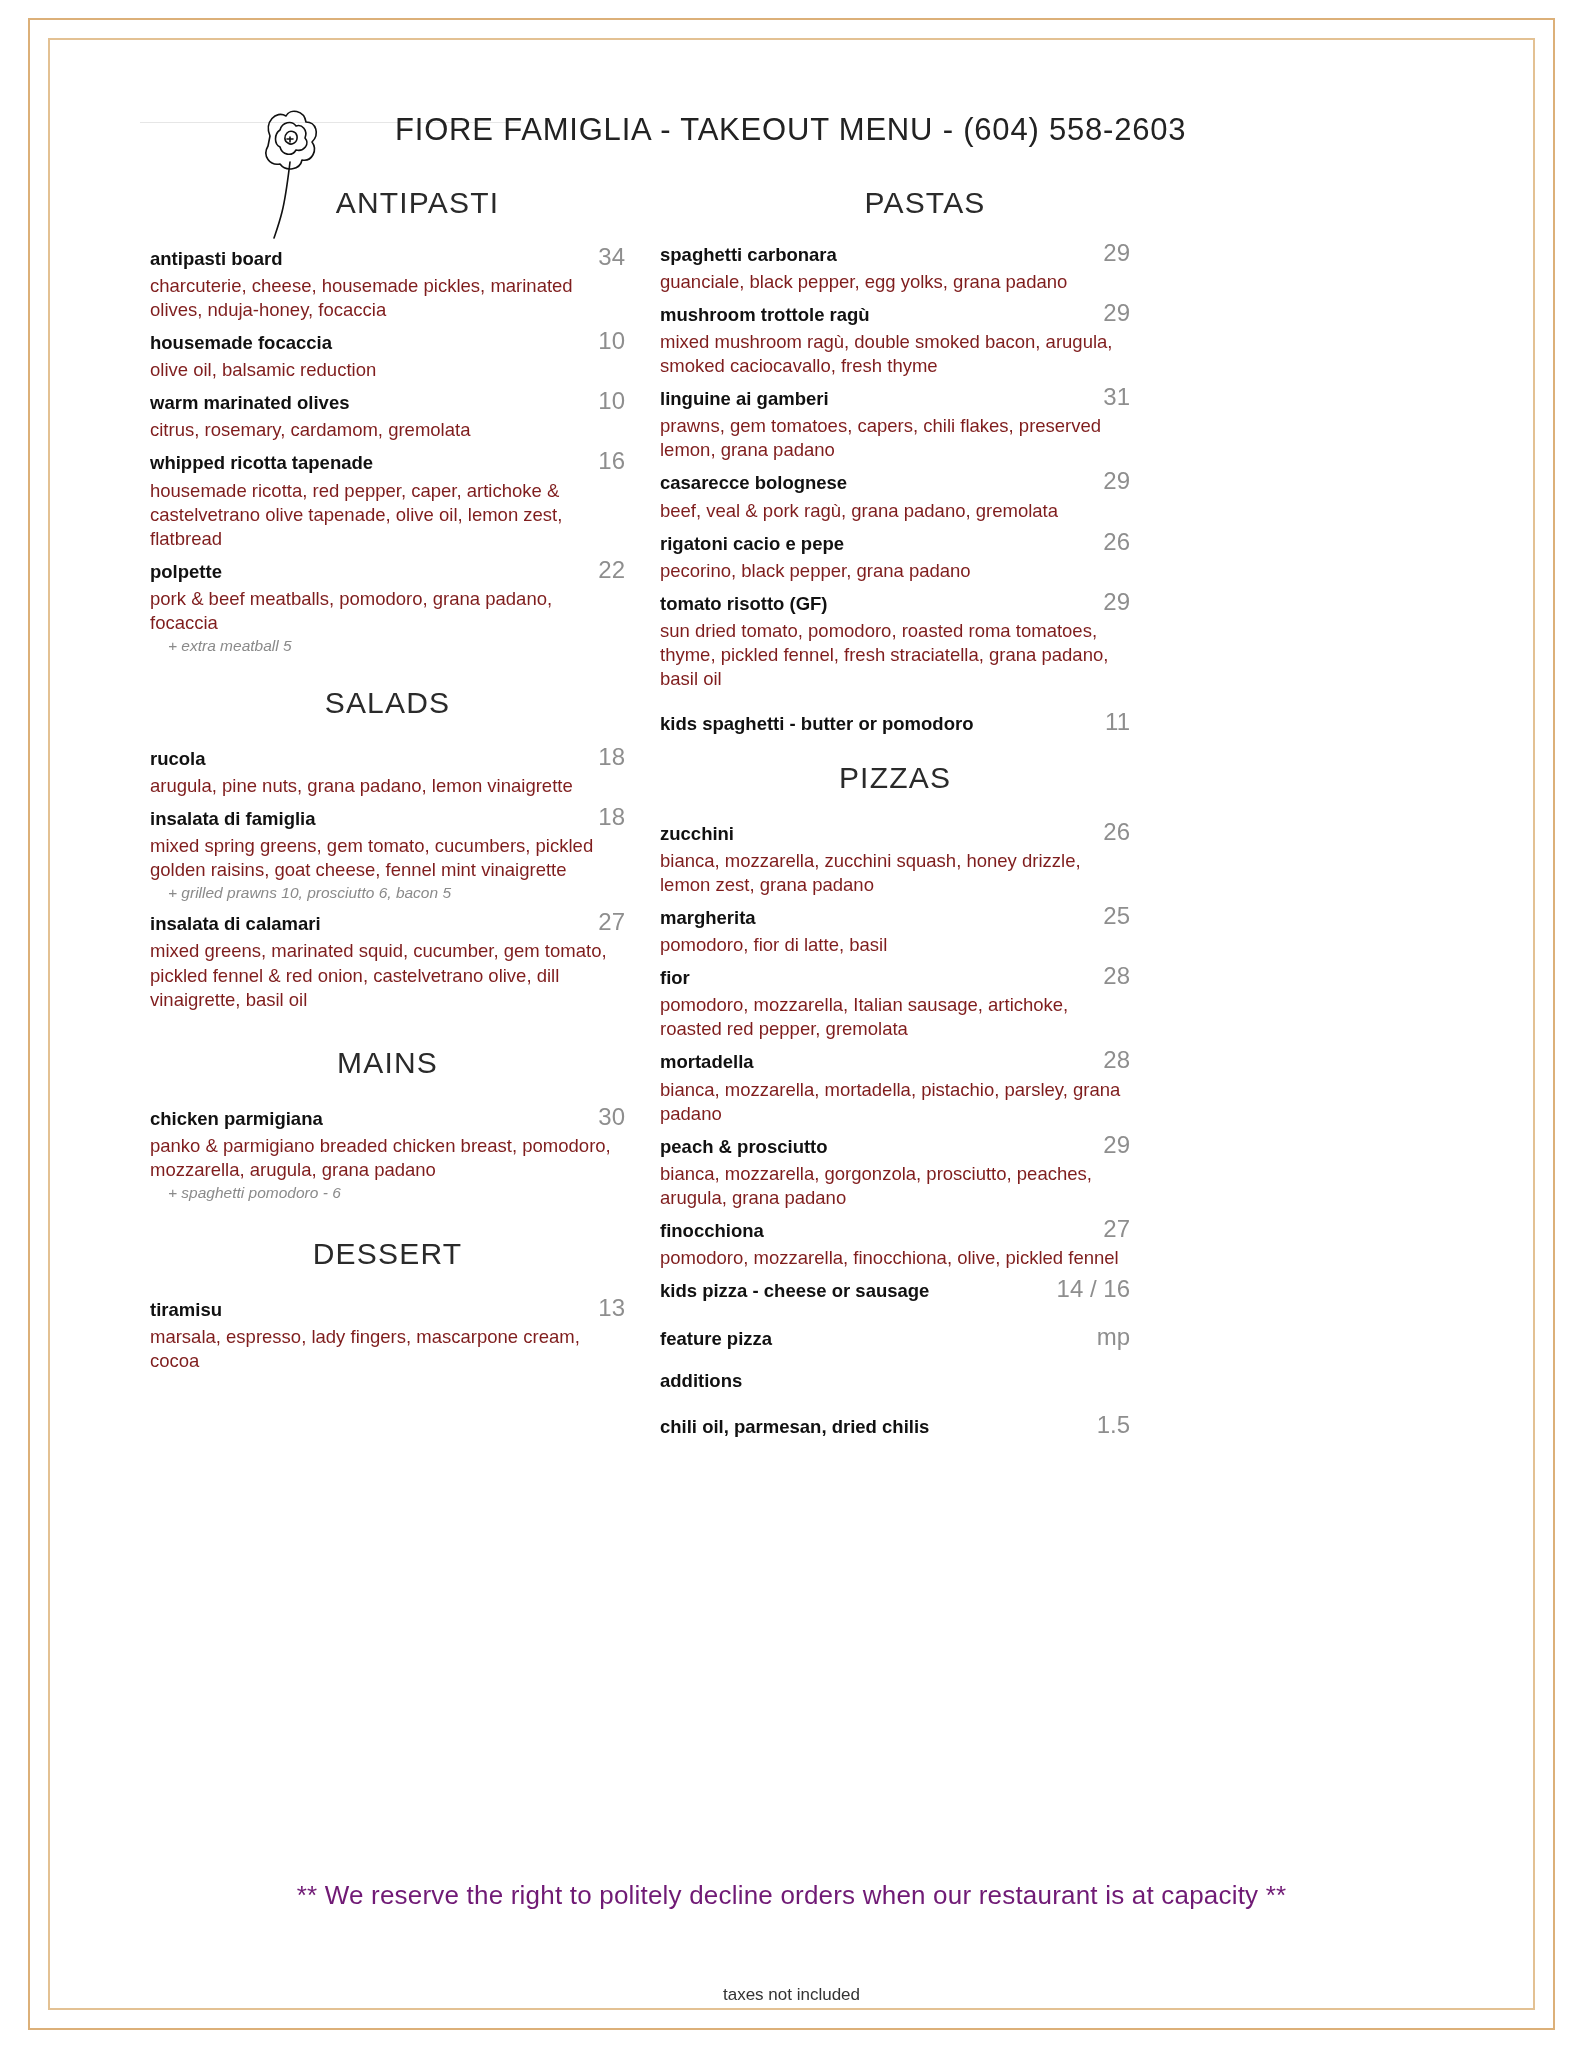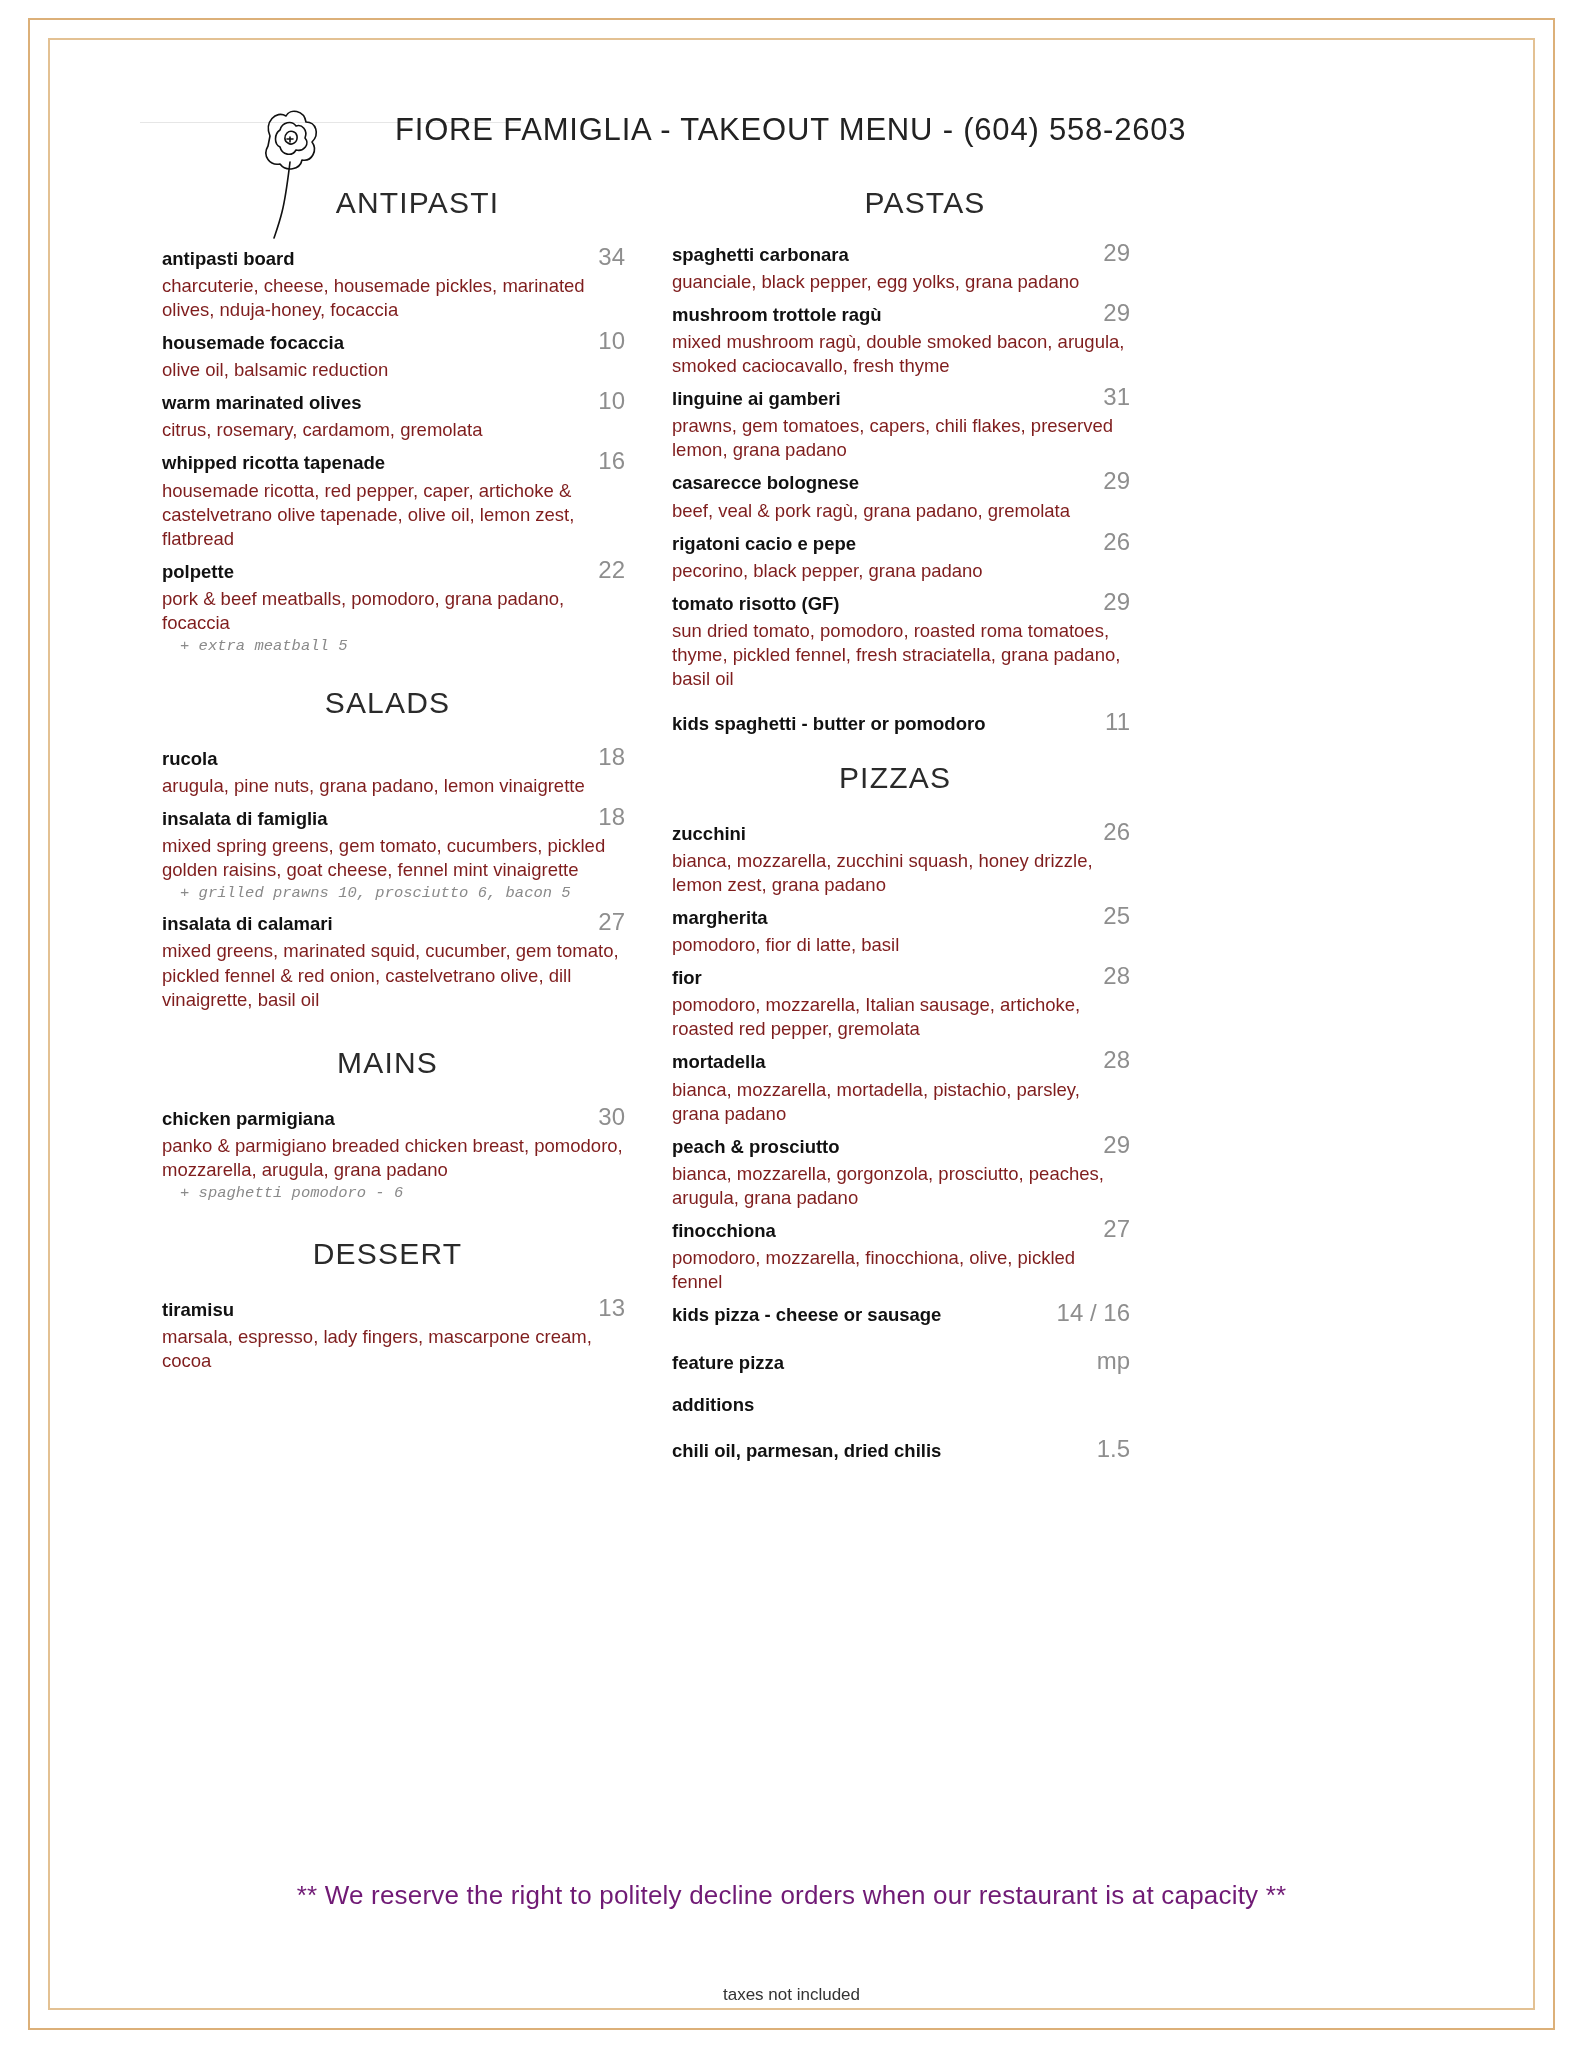--- a/index.html
+++ b/index.html
@@ -93,21 +93,21 @@
     text-align: center;
     margin: 0 0 20px 0;
   }
   .section-head.sh-antipasti { margin-top: -34px; padding-left: 60px; }
   .section-head.sh-pastas    { margin-top: -34px; padding-left: 60px; margin-bottom: 16px; }
   .section-head.sh-salads    { margin-top: 30px; }
   .section-head.sh-mains     { margin-top: 34px; }
   .section-head.sh-dessert   { margin-top: 34px; }
   .section-head.sh-pizzas    { margin-top: 22px; }
 
-  .item { margin: 0 0 2px 12px; }
+  .item { margin: 0 0 2px 0; }
 
   .item-line {
     display: flex;
     align-items: baseline;
     width: 100%;
     font-size: 18.5px;
     font-weight: bold;
     color: #111;
     line-height: 1.42;
   }
@@ -145,21 +145,20 @@
     color: #7f1d1d;
     line-height: 1.30;
     margin: 0 0 0 0;
   }
   .addon {
     font-size: 15.5px;
     font-style: italic;
     color: #8a8a8a;
     margin: 1px 0 0 18px;
     line-height: 1.3;
-    font-family: Liberation Mono, monospace;
   }
 
   .spaced { margin-top: 14px; }
 
   
   .footer-note {
     position: absolute;
     left: 0; top: 1880px;
     width: 1583px;
     text-align: center;

